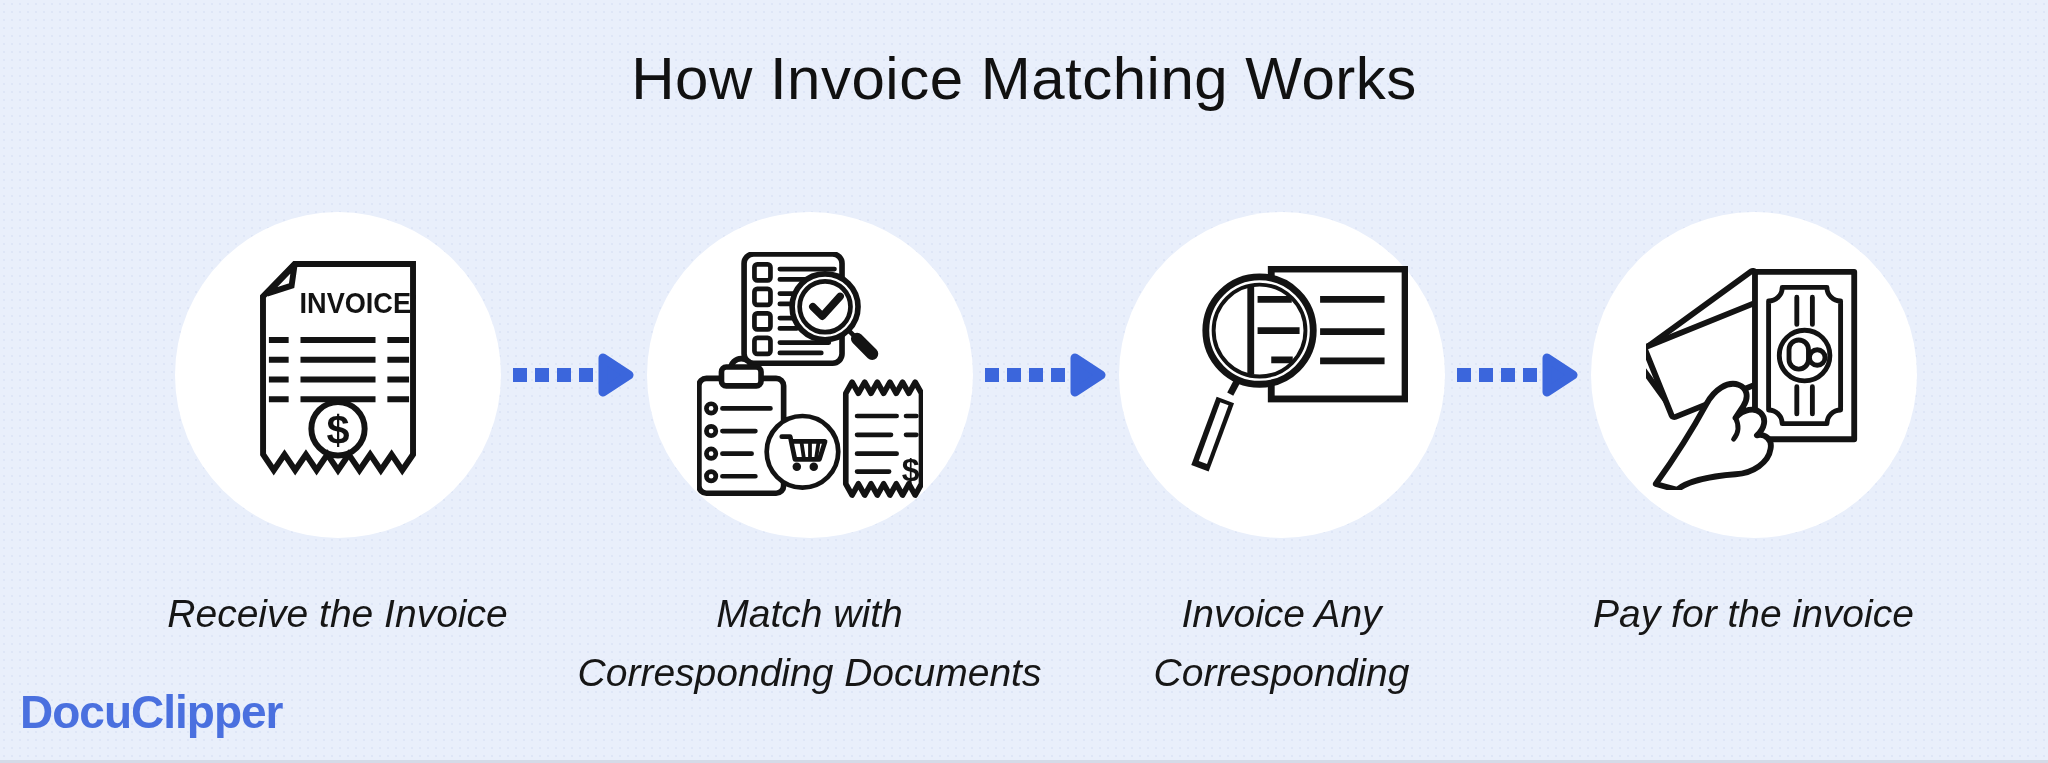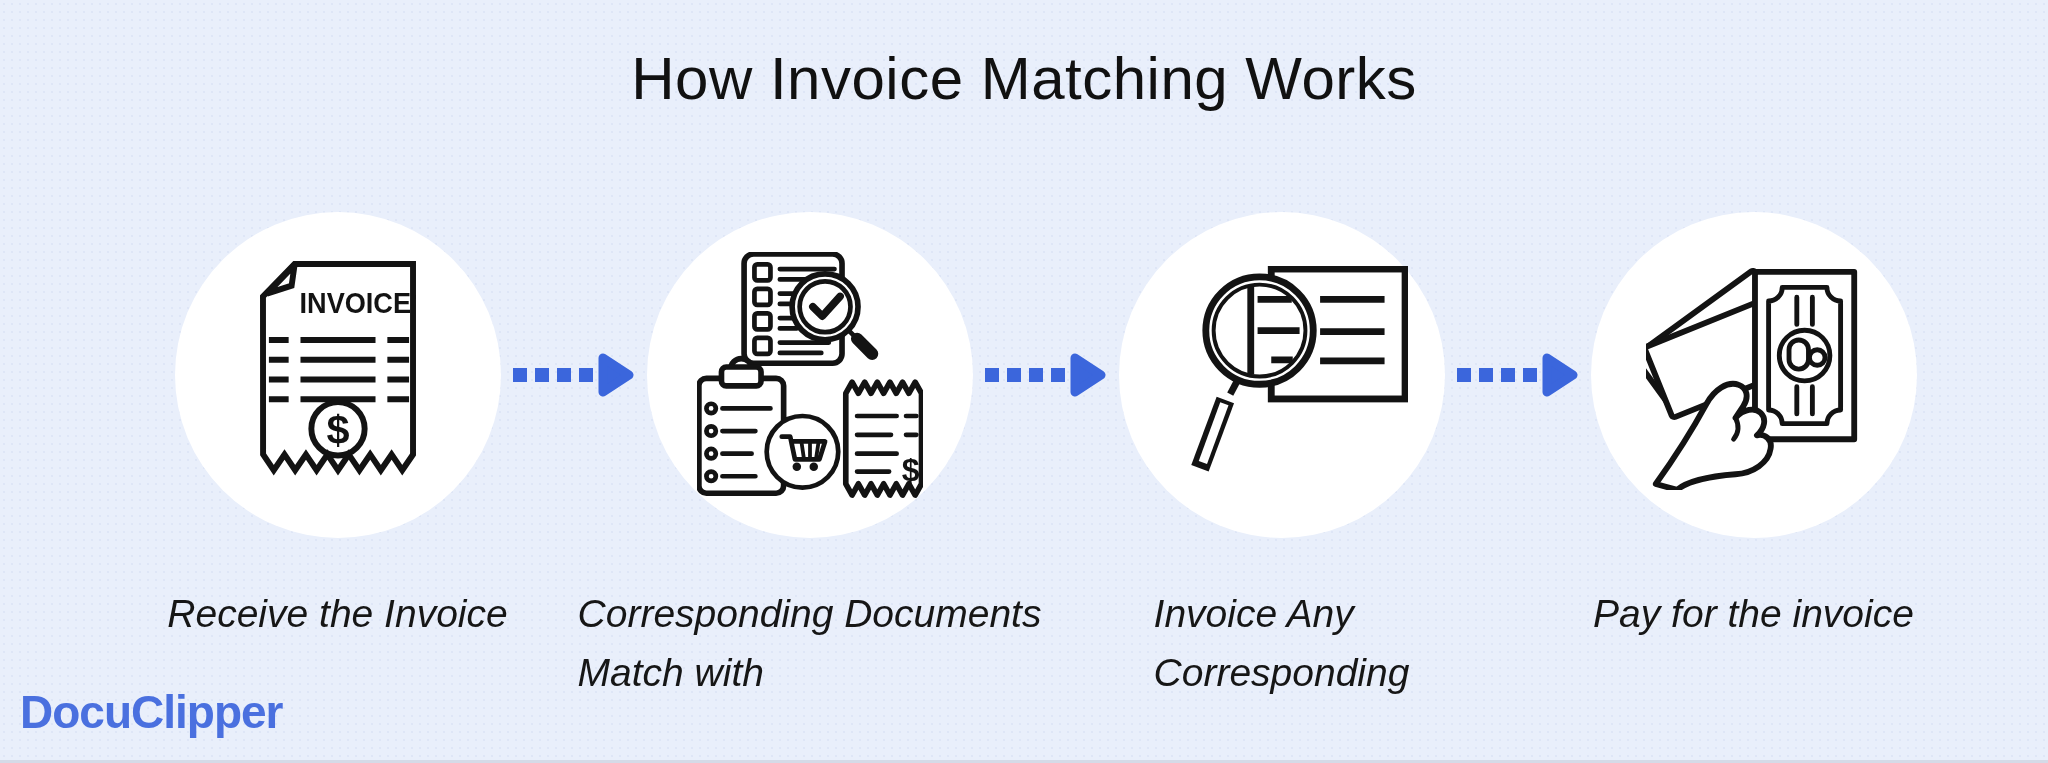--- a/index.html
+++ b/index.html
@@ -25,21 +25,21 @@
   }
   .step{position:relative;flex:0 0 330px;width:330px;display:flex;flex-direction:column;align-items:center;}
   .circle{
     width:326px;height:326px;border-radius:50%;
     background:var(--circle-fill,#fff);
     display:flex;align-items:center;justify-content:center;
   }
   .icon{color:var(--icon-stroke,#131313);display:block;}
   .label{
     position:absolute;top:372px;left:50%;transform:translateX(-50%);
-    width:max-content;
+    width:max-content;text-align:center;
     font-style:italic;font-size:39px;line-height:59px;
     color:#161616;
   }
   .arrow{flex:0 0 142px;display:flex;justify-content:center;margin-top:140px;}
   .arrow svg{color:var(--accent-blue,#3b66dc);display:block;}
   .logo{
     position:absolute;left:20px;bottom:24px;
     font-size:46px;font-weight:bold;
     letter-spacing:-1px;
     color:var(--logo-blue,#4a70df);
@@ -125,22 +125,22 @@
             <circle cx="106" cy="228" r="4.5" fill="currentColor" stroke="none"></circle>
             <circle cx="124" cy="228" r="4.5" fill="currentColor" stroke="none"></circle>
 
             <path stroke-linecap="butt" d="M158,150 l6.7,-12 l6.7,12 l6.7,-12 l6.7,12 l6.7,-12 l6.7,12 l6.7,-12 l6.7,12 l6.7,-12 l6.7,12 l6.7,-12 l6.7,12 V246 l-6.7,12 l-6.7,-12 l-6.7,12 l-6.7,-12 l-6.7,12 l-6.7,-12 l-6.7,12 l-6.7,-12 l-6.7,12 l-6.7,-12 l-6.7,12 l-6.7,-12 Z"></path>
             <path d="M170,174 H212 M170,194 H206 M170,214 H212 M170,233 H204 M222,174 H233 M222,194 H233" stroke-width="5"></path>
             <text x="227" y="243" text-anchor="middle" font-size="34" font-weight="bold" fill="currentColor" stroke="none">$</text>
           </g>
         </svg>
       </div>
       <div class="label">
+        <div>Match with</div>
         <div>Corresponding Documents</div>
-        <div>Match with</div>
       </div>
     </div>
 
     <div class="arrow">
       <svg width="122" height="46" viewBox="0 0 122 46">
         <g fill="currentColor">
           <rect x="0" y="16" width="14" height="14"></rect>
           <rect x="22" y="16" width="14" height="14"></rect>
           <rect x="44" y="16" width="14" height="14"></rect>
           <rect x="66" y="16" width="14" height="14"></rect>

